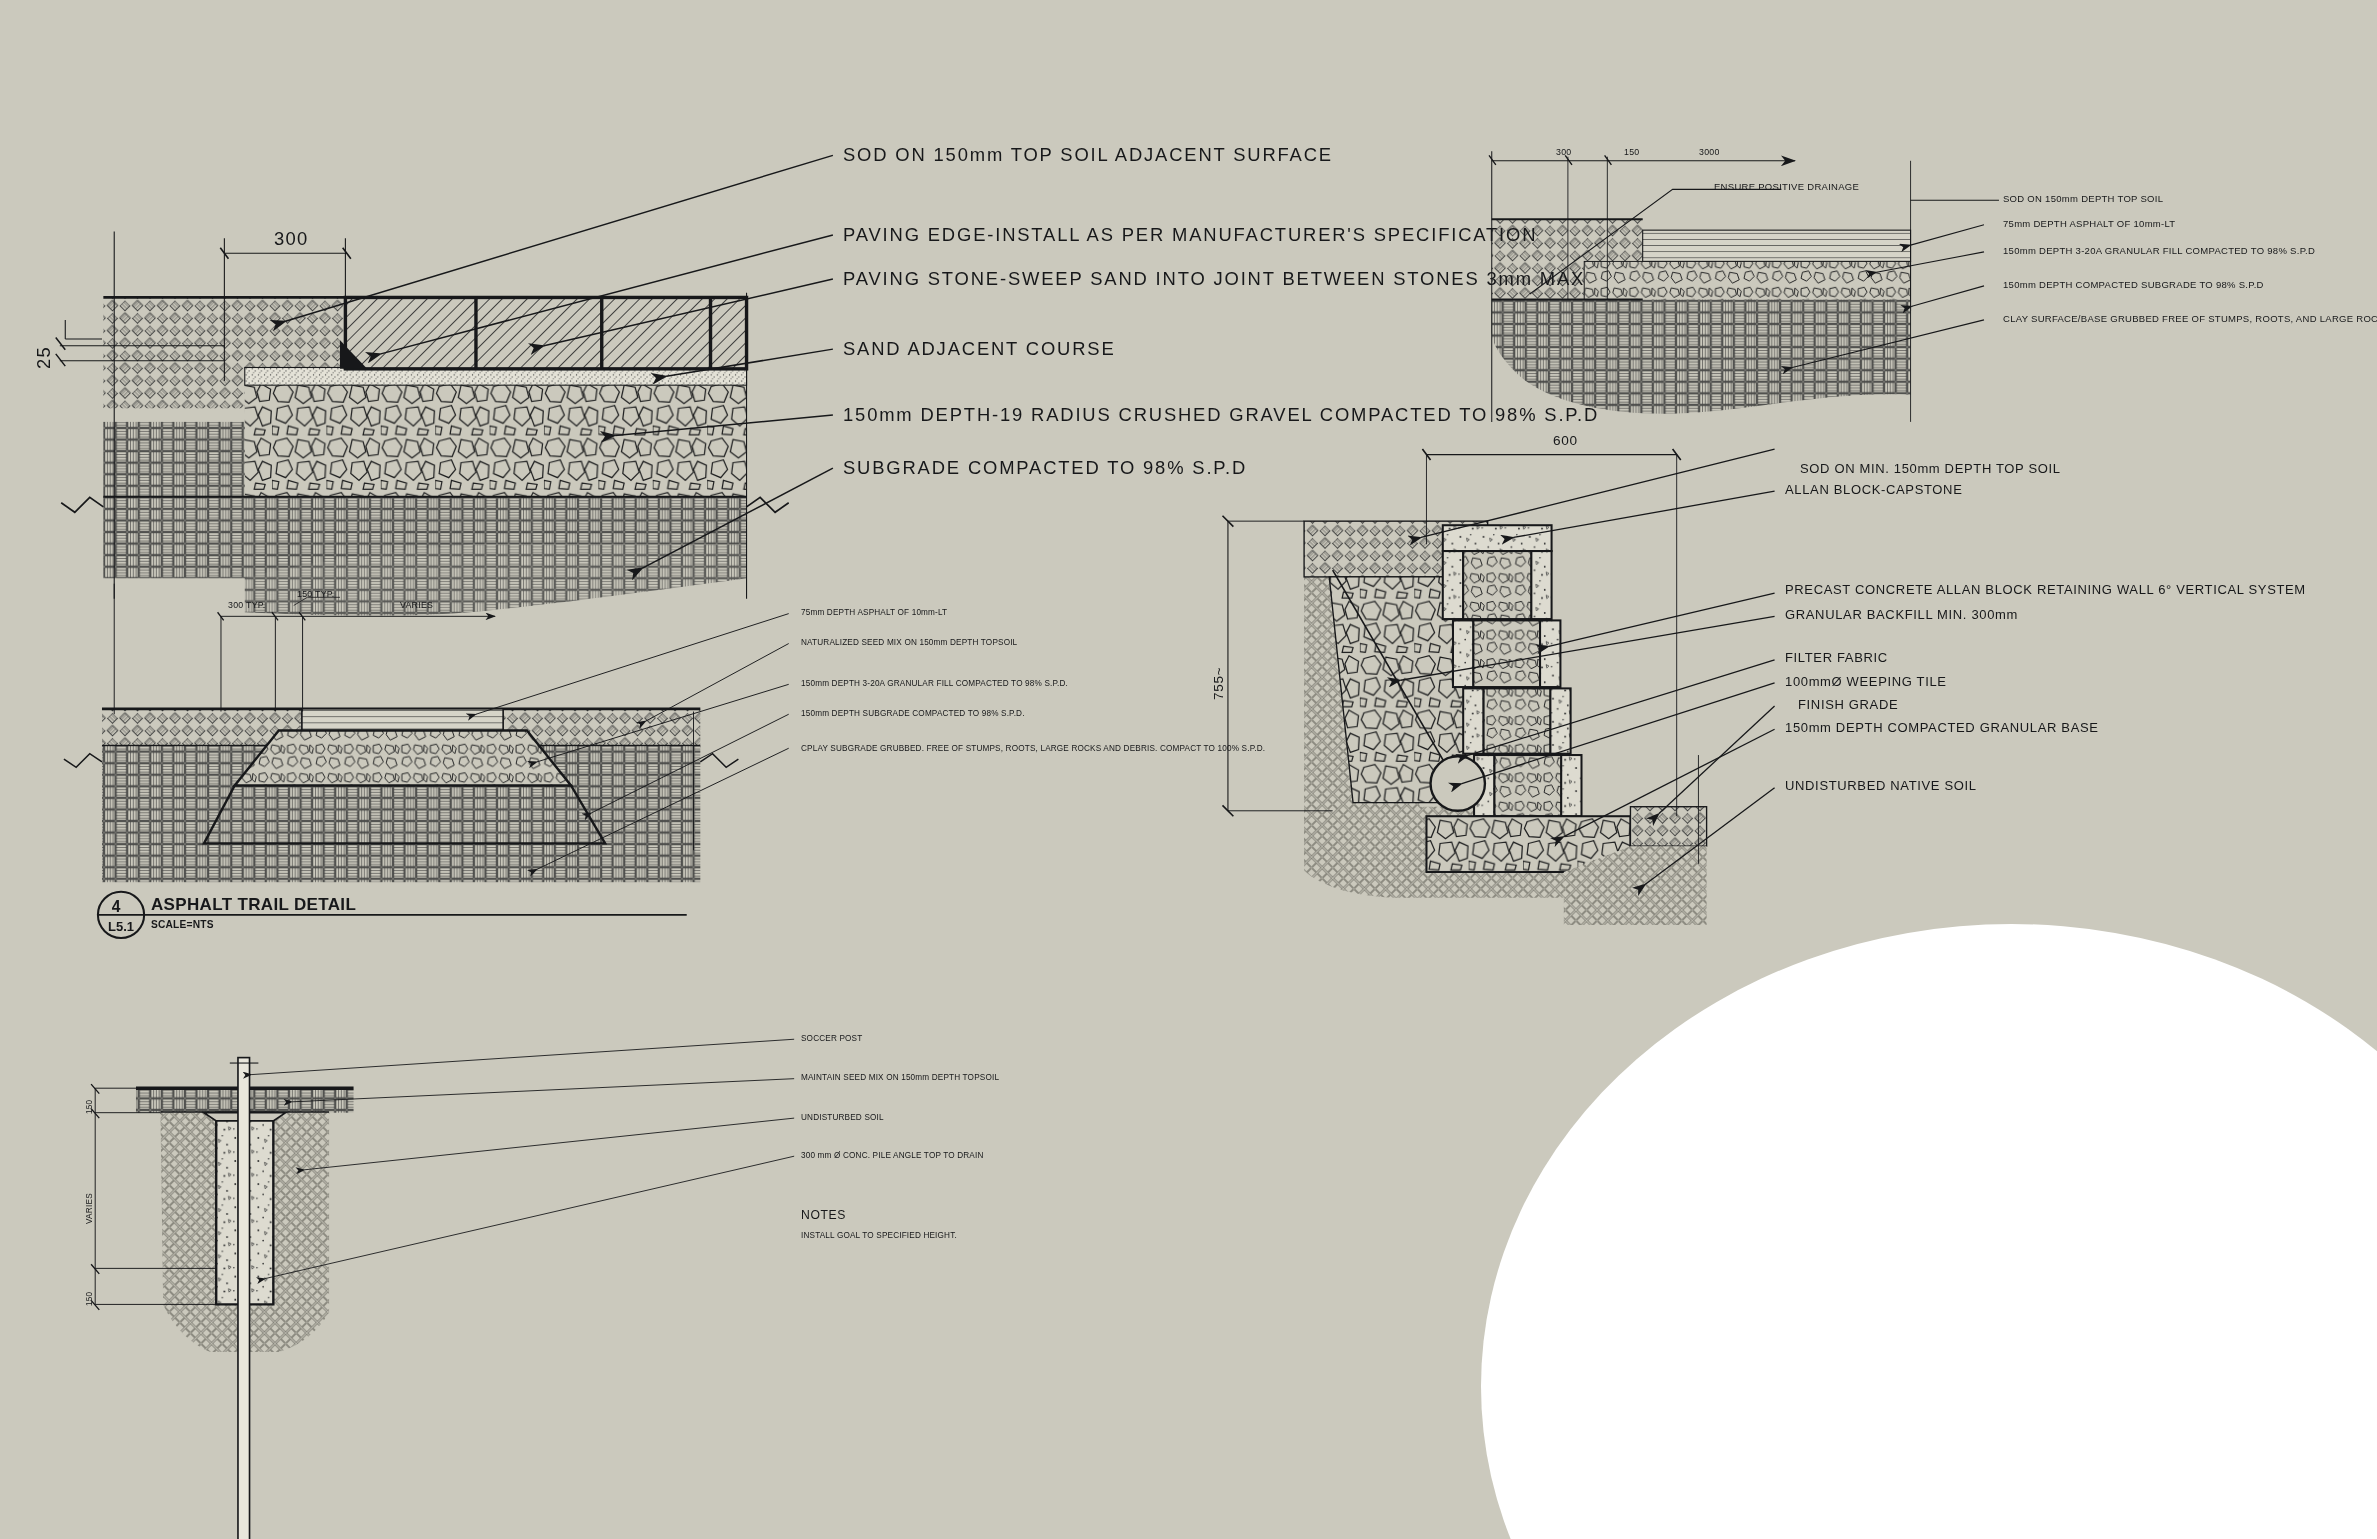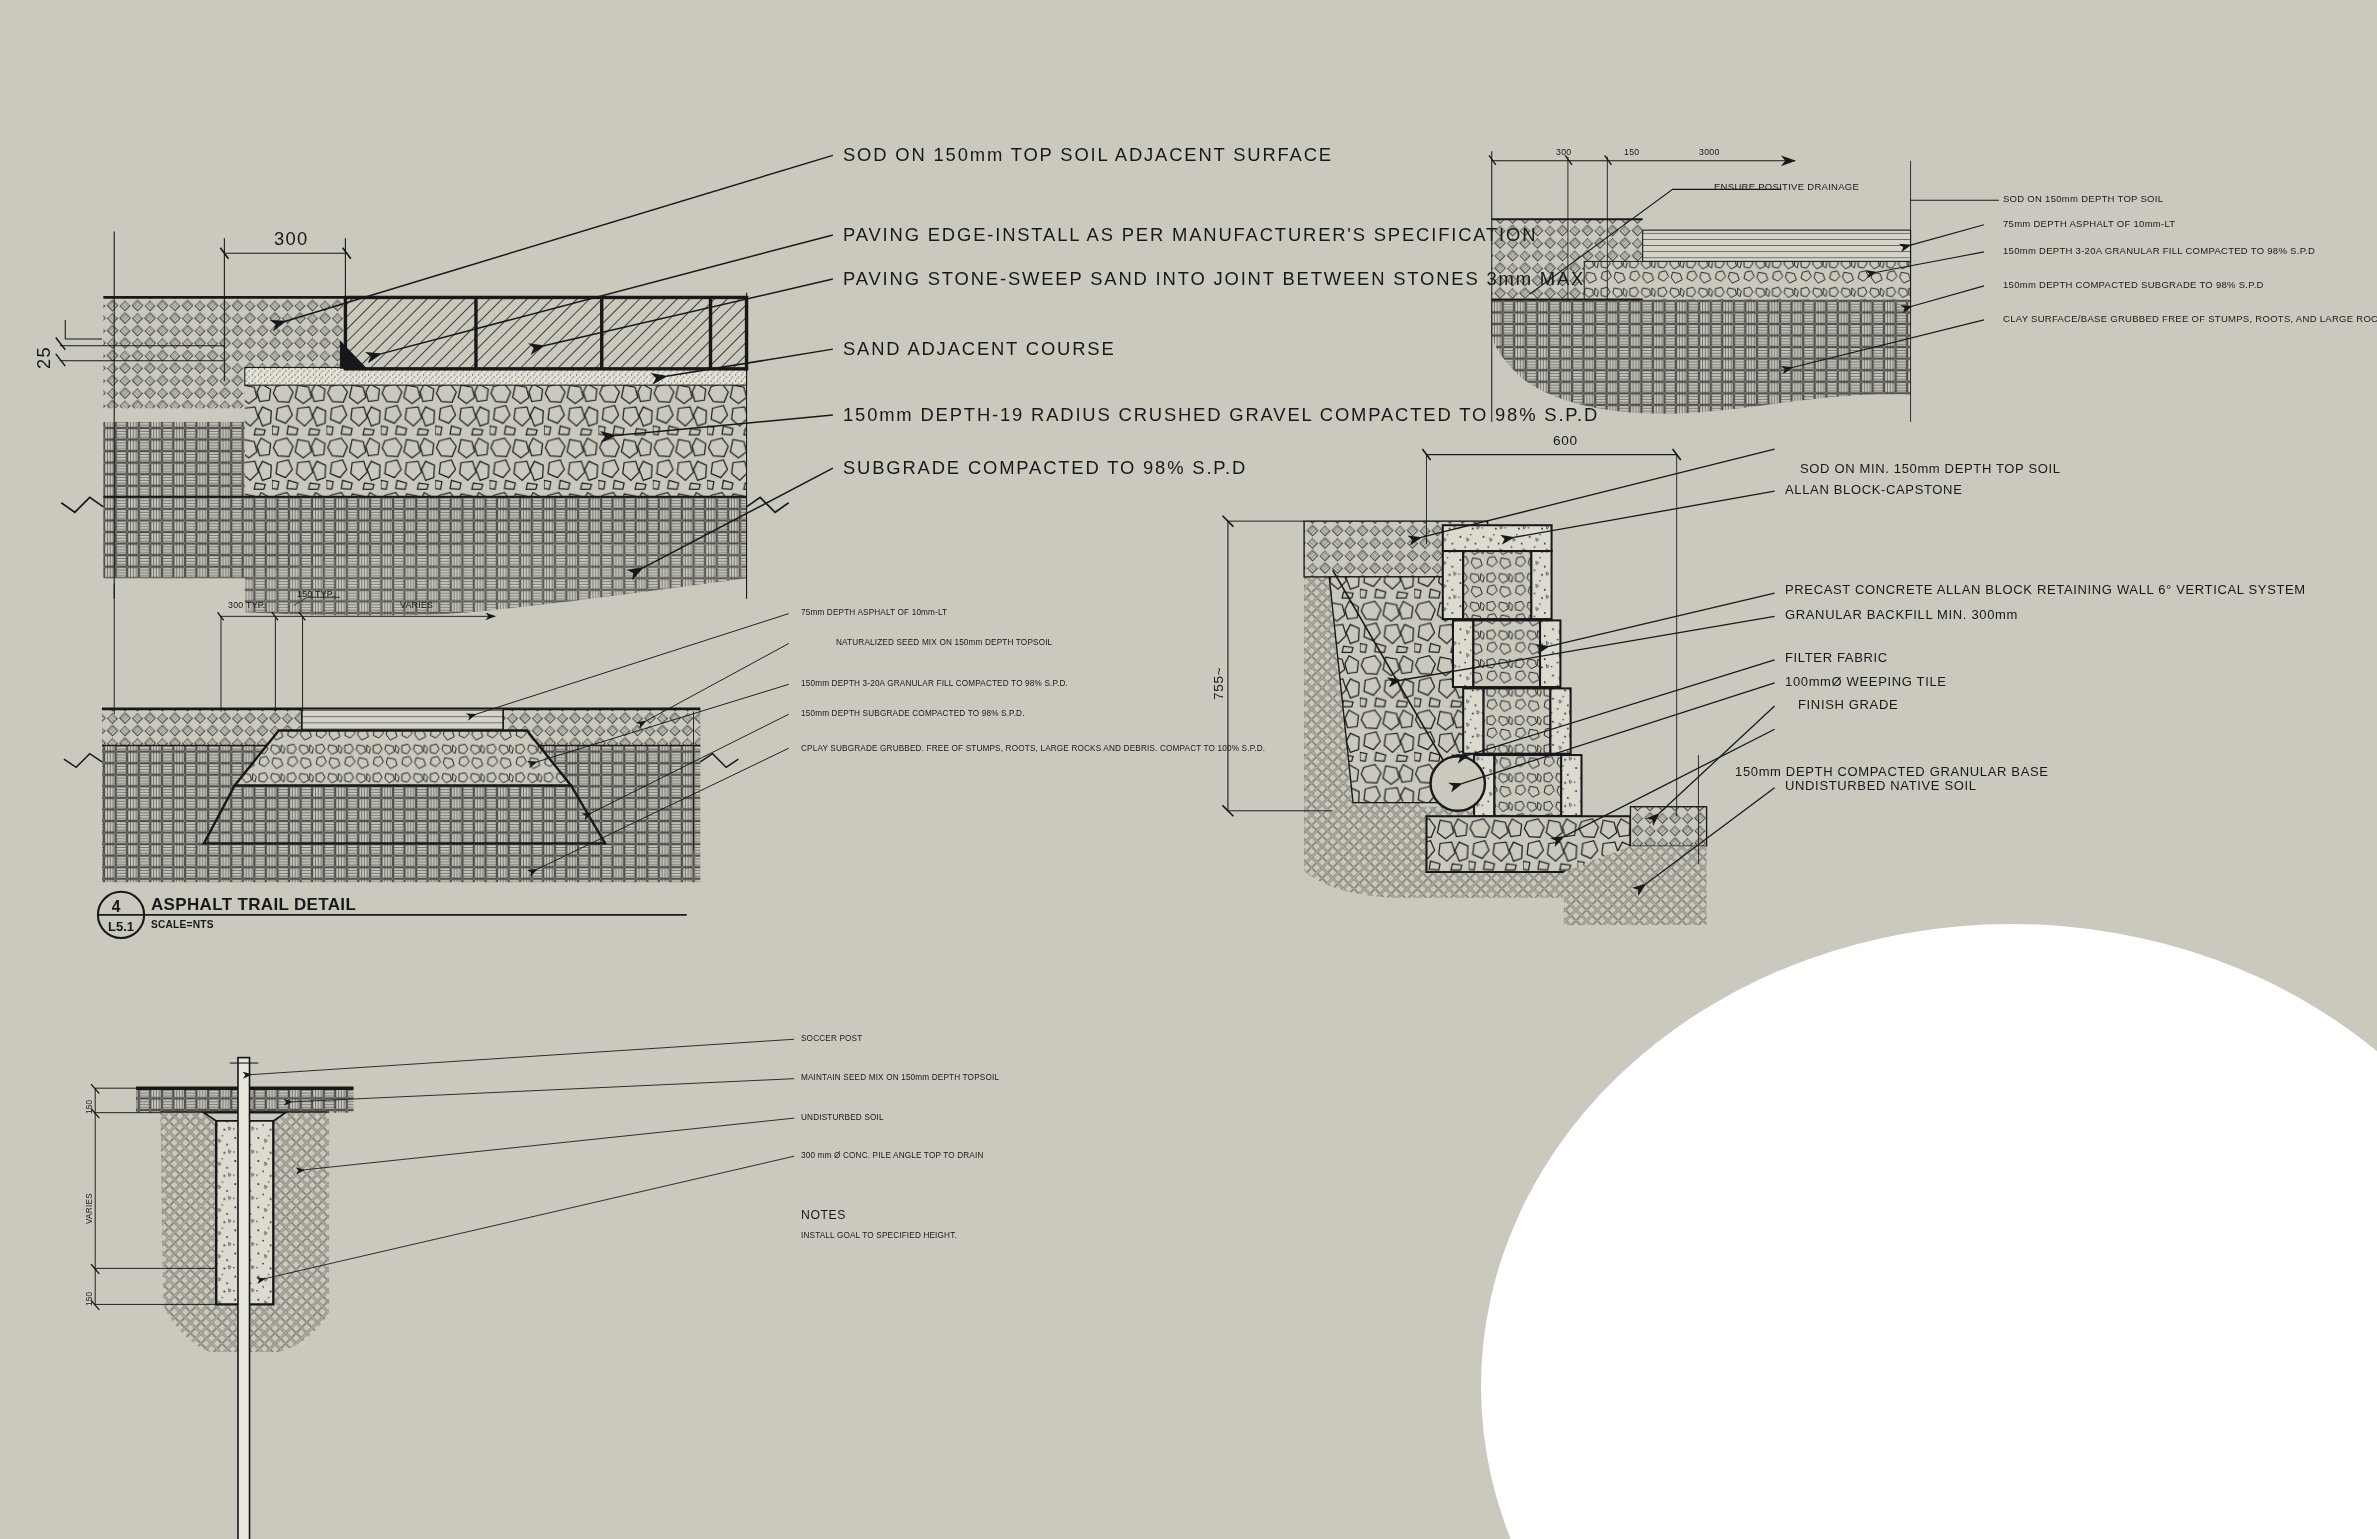--- a/index.html
+++ b/index.html
@@ -422,29 +422,29 @@
 <div class="dim d-md" style="left:1529px;top:434px;margin-left:24px;">600</div>
 <div class="dim d-md vert" style="left:1212px;top:700px;transform:rotate(-90deg);">755~</div>
 
 <div class="note mid" style="left:1785px;top:462px;margin-left:15px;">SOD ON MIN. 150mm DEPTH TOP SOIL</div>
 <div class="note mid" style="left:1785px;top:483px;">ALLAN BLOCK-CAPSTONE</div>
 <div class="note mid" style="left:1785px;top:583px;">PRECAST CONCRETE ALLAN BLOCK RETAINING WALL 6° VERTICAL SYSTEM</div>
 <div class="note mid" style="left:1785px;top:608px;">GRANULAR BACKFILL MIN. 300mm</div>
 <div class="note mid" style="left:1785px;top:651px;">FILTER FABRIC</div>
 <div class="note mid" style="left:1785px;top:675px;">100mmØ WEEPING TILE</div>
 <div class="note mid" style="left:1798px;top:698px;">FINISH GRADE</div>
-<div class="note mid" style="left:1735px;top:721px;margin-top:44px;">150mm DEPTH COMPACTED GRANULAR BASE</div>
+<div class="note mid" style="left:1785px;top:721px;">150mm DEPTH COMPACTED GRANULAR BASE</div>
 <div class="note mid" style="left:1785px;top:779px;">UNDISTURBED NATIVE SOIL</div>
 
 <div class="dim d-sm" style="left:228px;top:601px;">300 TYP.</div>
 <div class="dim d-sm" style="left:297px;top:590px;">150 TYP.</div>
 <div class="dim d-sm" style="left:400px;top:601px;">VARIES</div>
 
 <div class="note tiny" style="left:801px;top:609px;">75mm DEPTH ASPHALT OF 10mm-LT</div>
-<div class="note tiny" style="left:836px;top:639px;">NATURALIZED SEED MIX ON 150mm DEPTH TOPSOIL</div>
+<div class="note tiny" style="left:801px;top:639px;">NATURALIZED SEED MIX ON 150mm DEPTH TOPSOIL</div>
 <div class="note tiny" style="left:801px;top:680px;">150mm DEPTH 3-20A GRANULAR FILL COMPACTED TO 98% S.P.D.</div>
 <div class="note tiny" style="left:801px;top:710px;">150mm DEPTH SUBGRADE COMPACTED TO 98% S.P.D.</div>
 <div class="note tiny" style="left:801px;top:745px;">CPLAY SUBGRADE GRUBBED. FREE OF STUMPS, ROOTS, LARGE ROCKS AND DEBRIS. COMPACT TO 100% S.P.D.</div>
 
 <div class="tb-num" style="left:116px;top:898px;transform:translateX(-50%);">4</div>
 <div class="tb-sheet" style="left:121px;top:919px;transform:translateX(-50%);">L5.1</div>
 <div class="tb-title" style="left:151px;top:895px;">ASPHALT TRAIL DETAIL</div>
 <div class="tb-scale" style="left:151px;top:919px;">SCALE=NTS</div>
 
 <div class="dim d-sm vert" style="left:86px;top:1114px;transform:rotate(-90deg);font-size:8.2px;">150</div>

